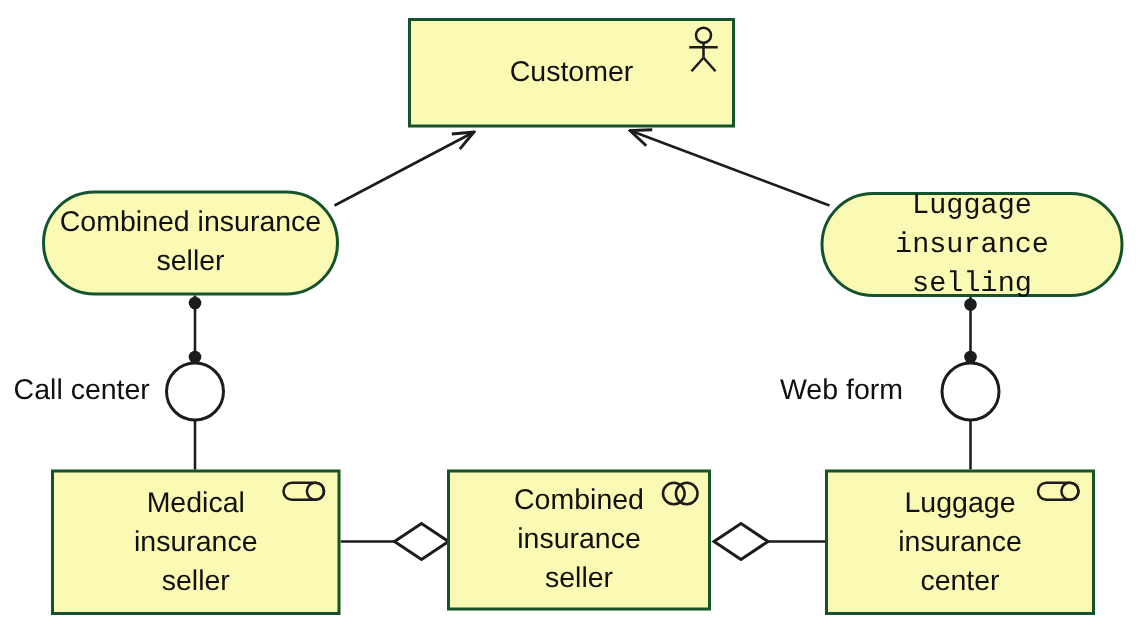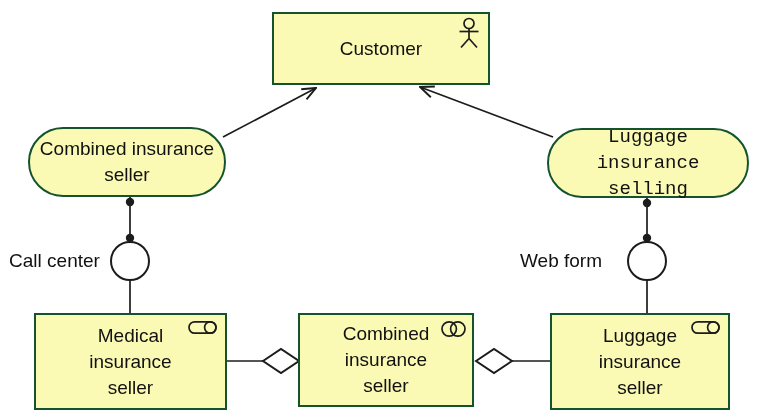--- a/index.html
+++ b/index.html
@@ -125,20 +125,20 @@
 
   <div class="node n-combined-seller">
     <span class="label">Combined insurance seller</span>
     <svg class="corner-icon collab-icon" viewBox="0 0 29 18" xmlns="http://www.w3.org/2000/svg">
       <circle cx="10.2" cy="9" r="7.2"></circle>
       <circle cx="18.8" cy="9" r="7.2"></circle>
     </svg>
   </div>
 
   <div class="node n-luggage-seller">
-    <span class="label">Luggage insurance seller</span>
+    <span class="label">Luggage insurance center</span>
     <svg class="corner-icon role-icon" viewBox="0 0 30 15" xmlns="http://www.w3.org/2000/svg">
       <rect x="1" y="1.8" width="27" height="11.4" rx="5.7" ry="5.7"></rect>
       <circle cx="22.3" cy="7.5" r="5.7"></circle>
     </svg>
   </div>
 
 </div>
 
 </body></html>

